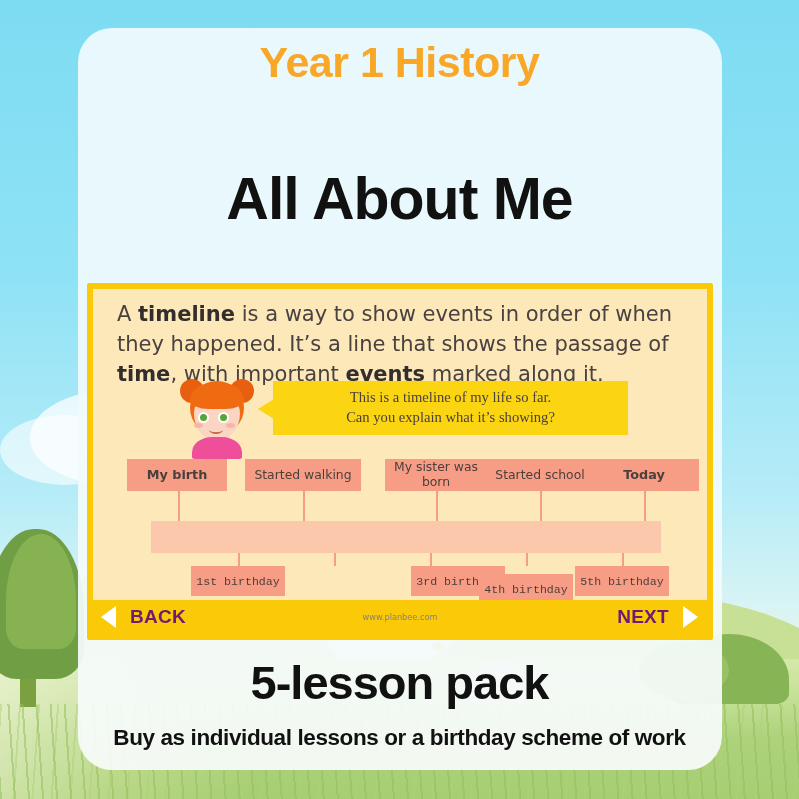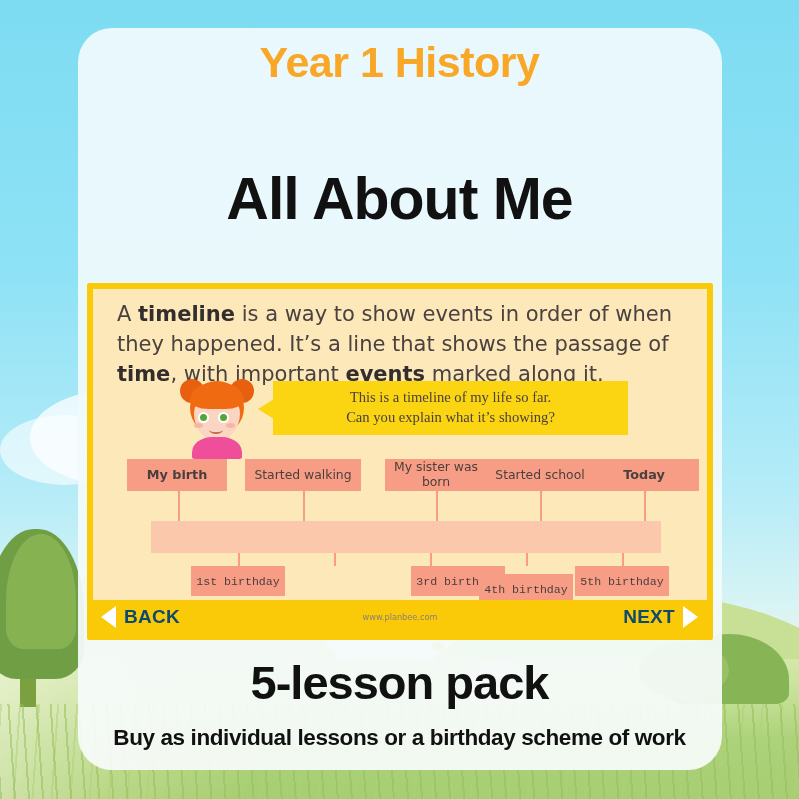--- a/index.html
+++ b/index.html
@@ -247,22 +247,22 @@
   }
 
   
   #navbar {
     position: absolute; left: 0; bottom: 0;
     width: 100%; height: 34px;
     background: #fac908;
     display: flex; align-items: center;
   }
   .nav-btn {
-    display: flex; align-items: flex-end; gap: 8px;
-    color: #0c4a6e; font-weight: bold; font-size: 19px;
+    display: flex; align-items: flex-end; gap: 14px;
+    color: #701a75; font-weight: bold; font-size: 19px;
     letter-spacing: .3px;
   }
   #btn-back { position: absolute; left: 8px; }
   #btn-next { position: absolute; right: 9px; }
   .arrow-l {
     width: 0; height: 0;
     border-top: 11px solid transparent;
     border-bottom: 11px solid transparent;
     border-right: 15px solid #ffffff;
   }

